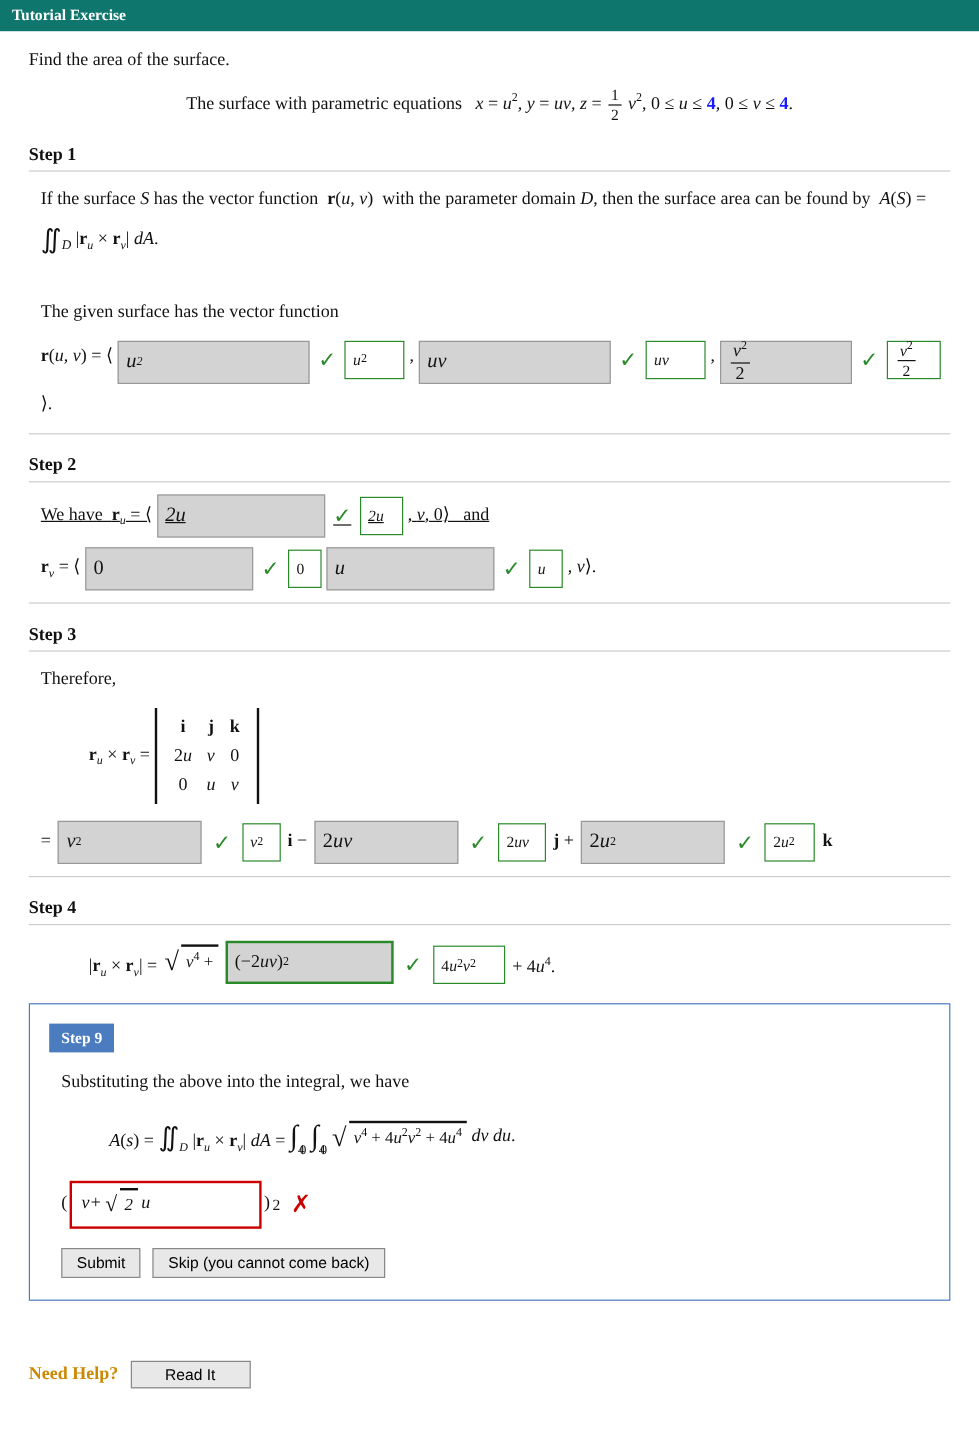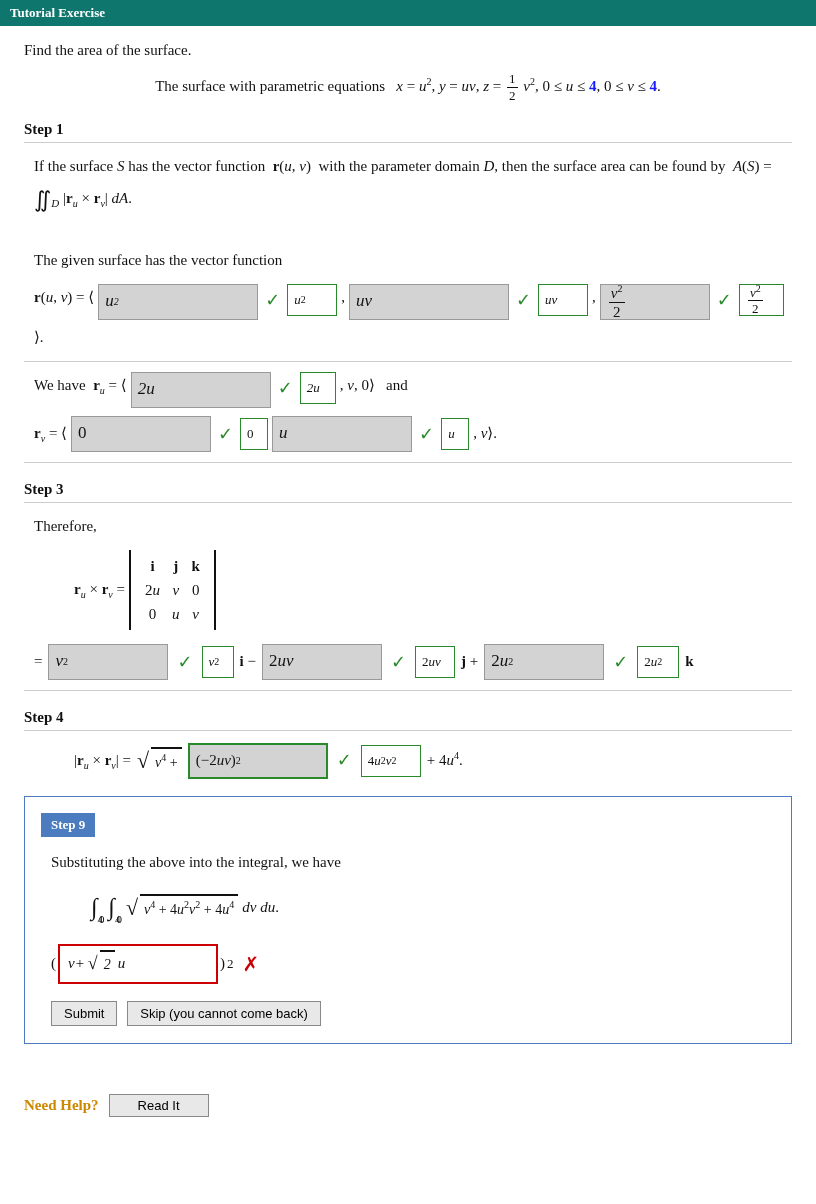--- a/index.html
+++ b/index.html
@@ -224,22 +224,23 @@
             <span class="num"><em>v</em><sup>2</sup></span>
             <span class="den">2</span>
           </span>
       </span>
       <span>⟩.</span>
     </div>
   </div>
 
   <hr class="step-divider">
 
+  <div class="step-label">Step 2</div>
   <div class="step-body">
-    <div class="math-row" style="align-items:flex-start;">
+    <div class="math-row" style="align-items:center;text-decoration:underline;">
       <span>We have &nbsp;<strong>r</strong><sub><em>u</em></sub> = ⟨</span>
       <span class="input-box wide" style="font-size:17px;display:inline-flex;align-items:center;min-width:140px;">
           <em>2u</em>
         </span>
       <span class="check-green">✓</span>
       <span class="answer-box narrow" style="font-size:13px;display:inline-flex;align-items:center;min-width:36px;">
           <em>2u</em>
         </span>
       <span>, <em>v</em>, 0⟩ &nbsp; and</span>
     </div>
@@ -308,21 +309,21 @@
       <span class="check-green">✓</span>
       <span class="answer-box" style="font-size:13px;display:inline-flex;align-items:center;min-width:42px;">2<em>u</em><sup>2</sup></span>
       <span><strong>k</strong></span>
     </div>
   </div>
 
   <hr class="step-divider">
 
   <div class="step-label">Step 4</div>
   <div class="step-body">
-    <div class="math-row indent" style="margin-top:10px;align-items:center;flex-wrap:wrap;gap:6px;">
+    <div class="math-row indent" style="margin-top:10px;align-items:flex-end;flex-wrap:wrap;gap:6px;">
       <span>|<strong>r</strong><sub><em>u</em></sub> × <strong>r</strong><sub><em>v</em></sub>| = </span>
       <span class="sqrt-wrapper">
         <span class="sqrt-symbol">√</span>
         <span class="sqrt-content"><em>v</em><sup>4</sup> + </span>
       </span>
       <span class="input-box" style="font-size:15px;display:inline-flex;align-items:center;min-width:140px;border:2px solid #2a8a2a;">
         (−2<em>uv</em>)<sup>2</sup>
       </span>
       <span class="check-green">✓</span>
       <span class="answer-box" style="font-size:13px;display:inline-flex;align-items:center;min-width:60px;">4<em>u</em><sup>2</sup><em>v</em><sup>2</sup></span>
@@ -330,20 +331,21 @@
     </div>
   </div>
 
   <div class="step5-box">
     <div class="step5-header">
       <span>Step 9</span>
     </div>
     <div class="step-body">
       <p>Substituting the above into the integral, we have</p>
       <div class="math-row indent" style="margin-top:10px;align-items:center;flex-wrap:wrap;gap:4px;font-size:15px;">
+        <span><em>A</em>(<em>s</em>) = <span style="font-size:22px;">∬</span><sub><em>D</em></sub> |<strong>r</strong><sub><em>u</em></sub> × <strong>r</strong><sub><em>v</em></sub>| <em>dA</em> = </span>
         <span style="display:inline-flex;align-items:flex-end;">
           <span style="font-size:24px;position:relative;">∫</span><span style="font-size:11px;vertical-align:super;">4</span><span style="font-size:11px;vertical-align:sub;margin-left:-4px;">0</span>
           &nbsp;
           <span style="font-size:24px;position:relative;">∫</span><span style="font-size:11px;vertical-align:super;">4</span><span style="font-size:11px;vertical-align:sub;margin-left:-4px;">0</span>
         </span>
         <span class="sqrt-wrapper">
           <span class="sqrt-symbol">√</span>
           <span class="sqrt-content"><em>v</em><sup>4</sup> + 4<em>u</em><sup>2</sup><em>v</em><sup>2</sup> + 4<em>u</em><sup>4</sup></span>
         </span>
         <span><em>dv du</em>.</span>

